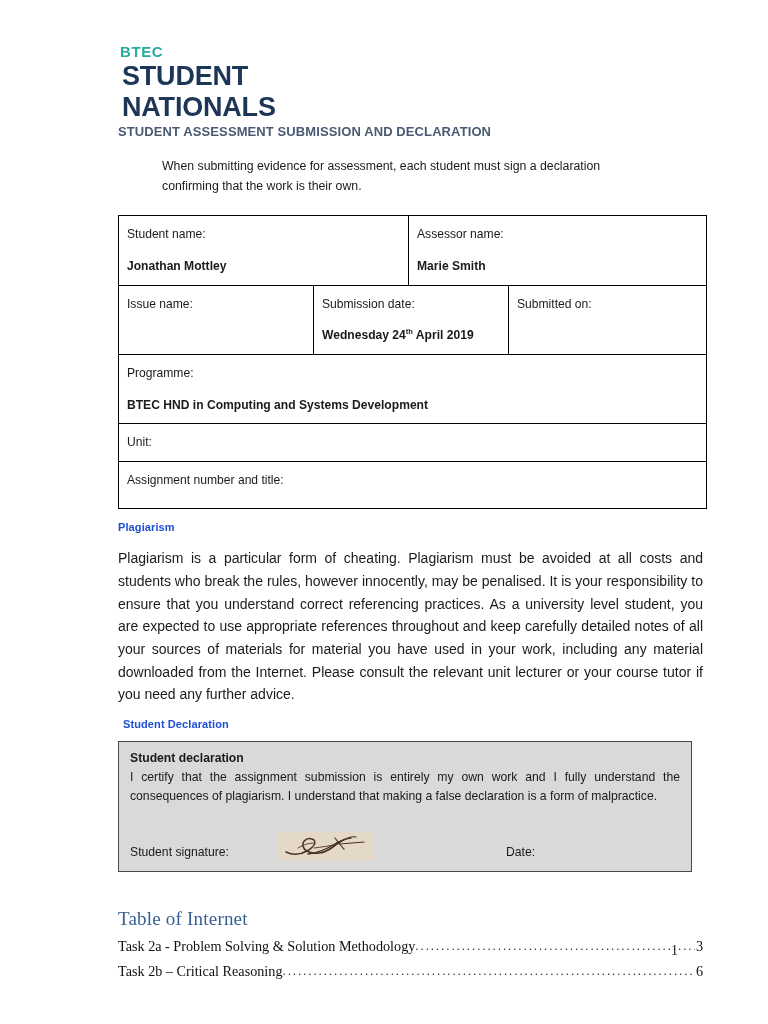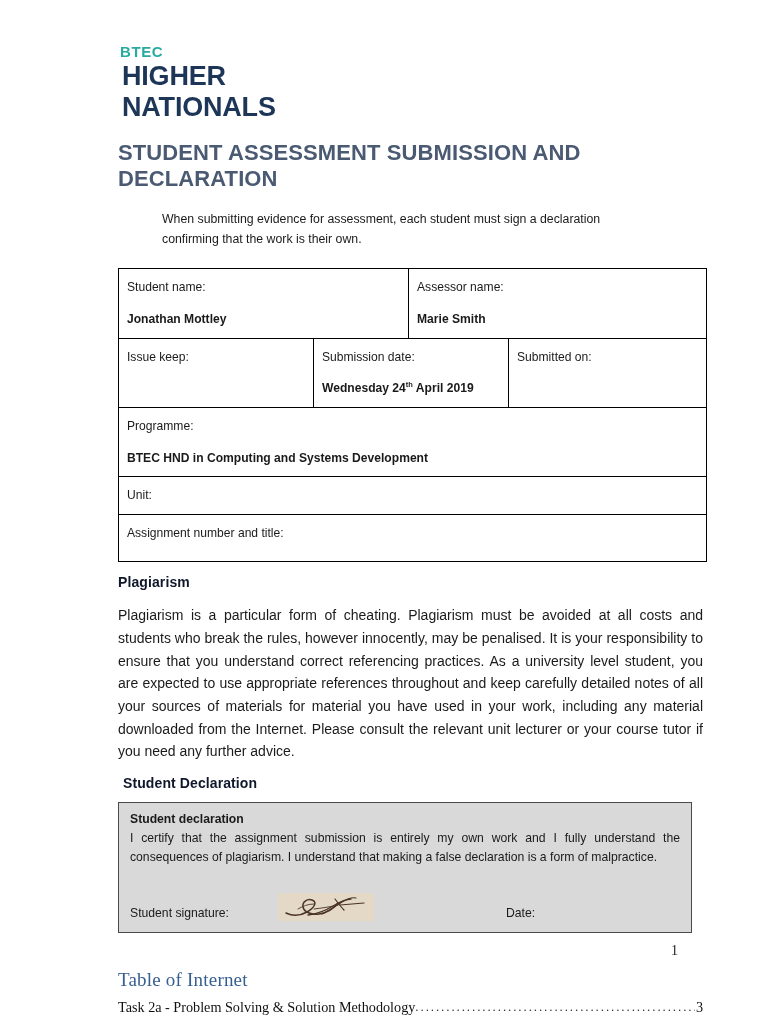--- a/index.html
+++ b/index.html
@@ -41,22 +41,21 @@
     font-weight: bold;
     color: #1d3557;
     line-height: 1.18;
     letter-spacing: -0.2px;
   }
   .logo-higher { margin-left: 4px; }
   .logo-nationals { margin-left: 4px; }
 
   
   .doc-title {
-    margin-top: 16px;
-    font-size: 22px;
+    font-size: 13px;
     font-weight: bold;
     color: #4a5a72;
     letter-spacing: 0.1px;
   }
 
   .intro {
     margin-top: 18px;
     font-size: 12.3px;
     line-height: 1.62;
     color: #1a1a1a;
@@ -89,23 +88,23 @@
     vertical-align: super;
     line-height: 0;
   }
   .row-tall td { height: 48px; }
   .row-mid td { height: 45px; }
   .row-unit td { height: 14px; padding-bottom: 9px; }
   .row-assign td { height: 28px; }
 
   
   .section-heading {
-    font-size: 14px;
-    font-weight: bold;
-    color: #0f172a;
+    font-size: 11px;
+    font-weight: bold;
+    color: #1d4ed8;
     margin-top: 12px;
     margin-bottom: 0;
     letter-spacing: 0.1px;
   }
   .section-heading.indented { margin-left: 5px; }
 
   .body-para {
     margin-top: 14px;
     font-size: 14px;
     line-height: 1.62;
@@ -196,21 +195,21 @@
     color: #222;
   }
 </style>
 </head>
 <body>
 
 <div class="page">
 
   <div class="logo">
     <div class="logo-btec">BTEC</div>
-    <div class="logo-higher">HIGHER</div>
+    <div class="logo-higher">STUDENT</div>
     <div class="logo-nationals">NATIONALS</div>
   </div>
 
   <div class="doc-title">STUDENT ASSESSMENT SUBMISSION AND DECLARATION</div>
 
   <div class="intro">When submitting evidence for assessment, each student must sign a declaration confirming that the work is their own.</div>
 
   <table class="details-table">
     <colgroup>
       <col style="width:195px">
@@ -224,21 +223,21 @@
           <span class="cell-label">Student name:</span>
           <span class="cell-value">Jonathan Mottley</span>
         </td>
         <td colspan="2">
           <span class="cell-label">Assessor name:</span>
           <span class="cell-value">Marie Smith</span>
         </td>
       </tr>
       <tr class="row-mid">
         <td>
-          <span class="cell-label">Issue keep:</span>
+          <span class="cell-label">Issue name:</span>
           <span class="cell-value"></span>
         </td>
         <td colspan="2">
           <span class="cell-label">Submission date:</span>
           <span class="cell-value"><span>Wednesday 24</span><sup>th</sup><span> April 2019</span></span>
         </td>
         <td>
           <span class="cell-label">Submitted on:</span>
           <span class="cell-value"></span>
         </td>

